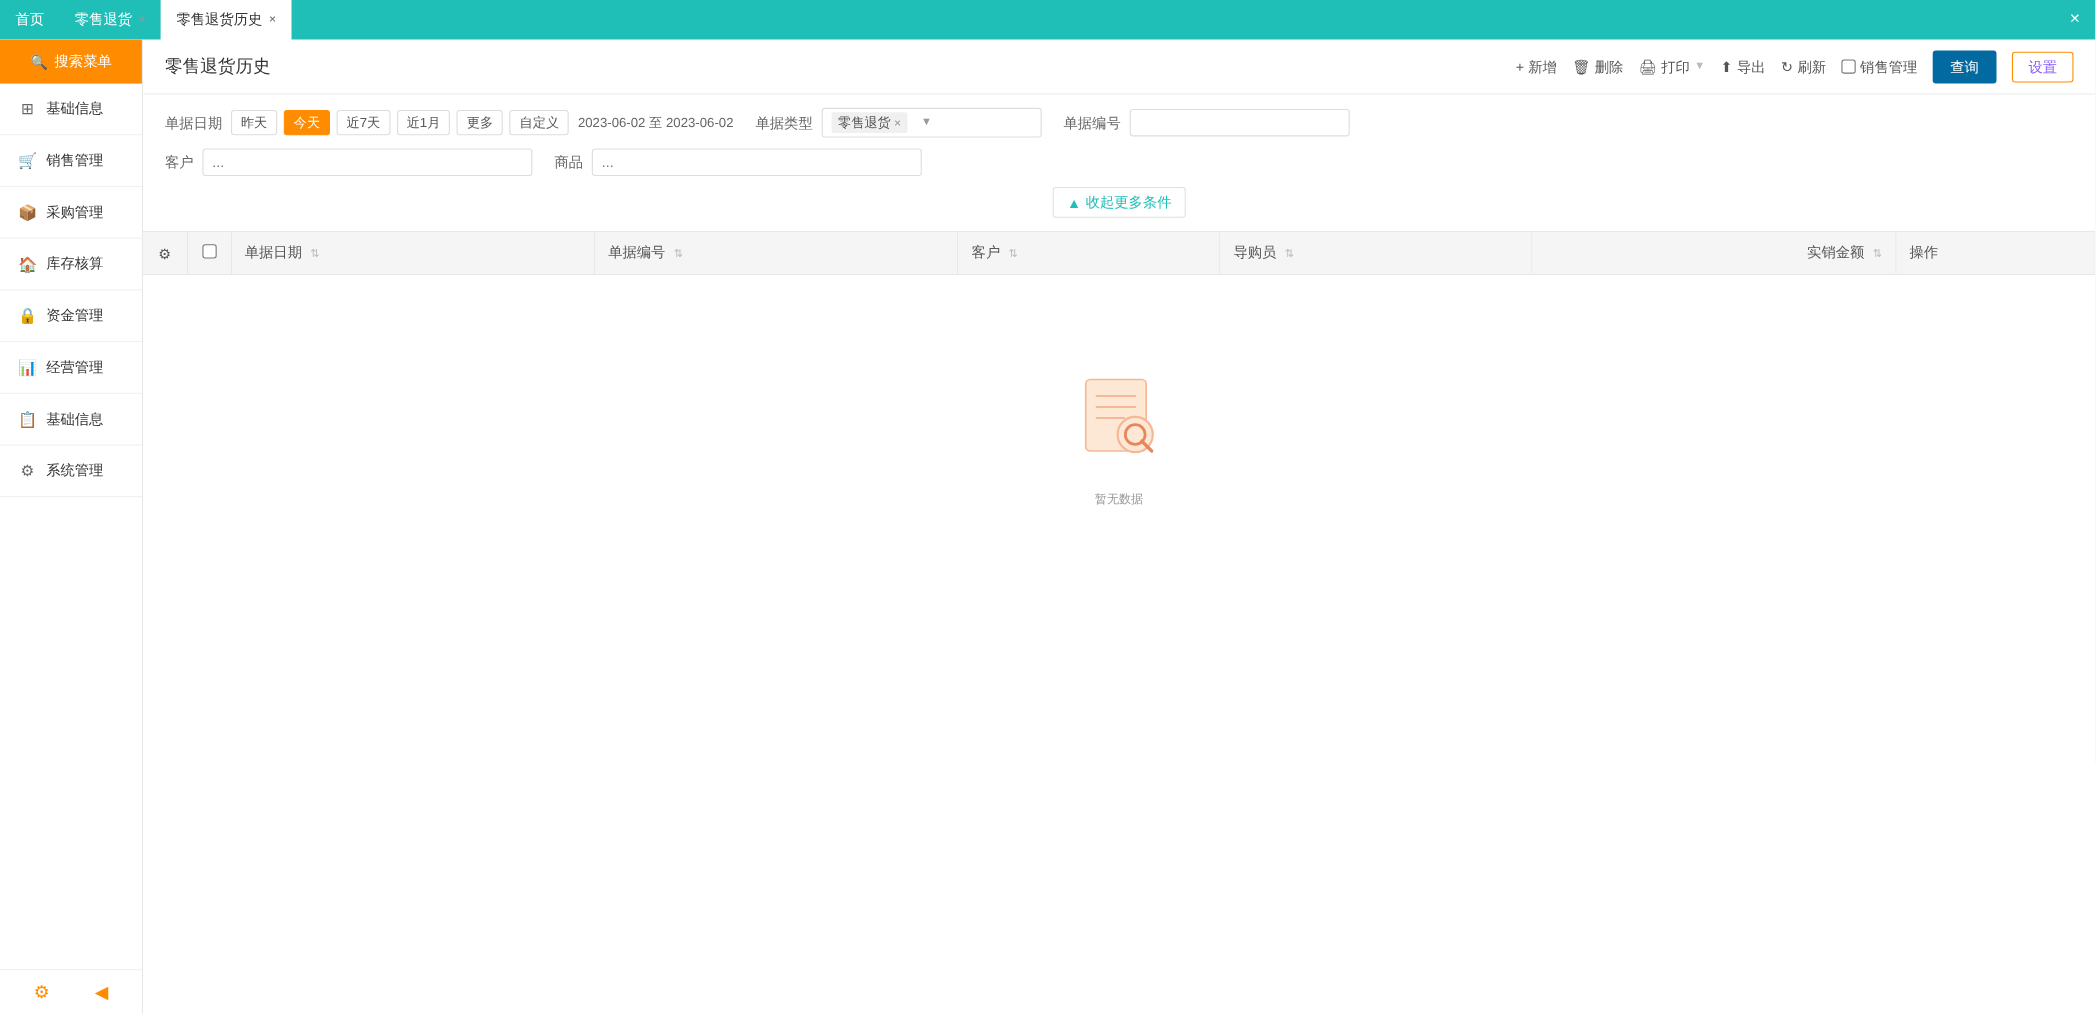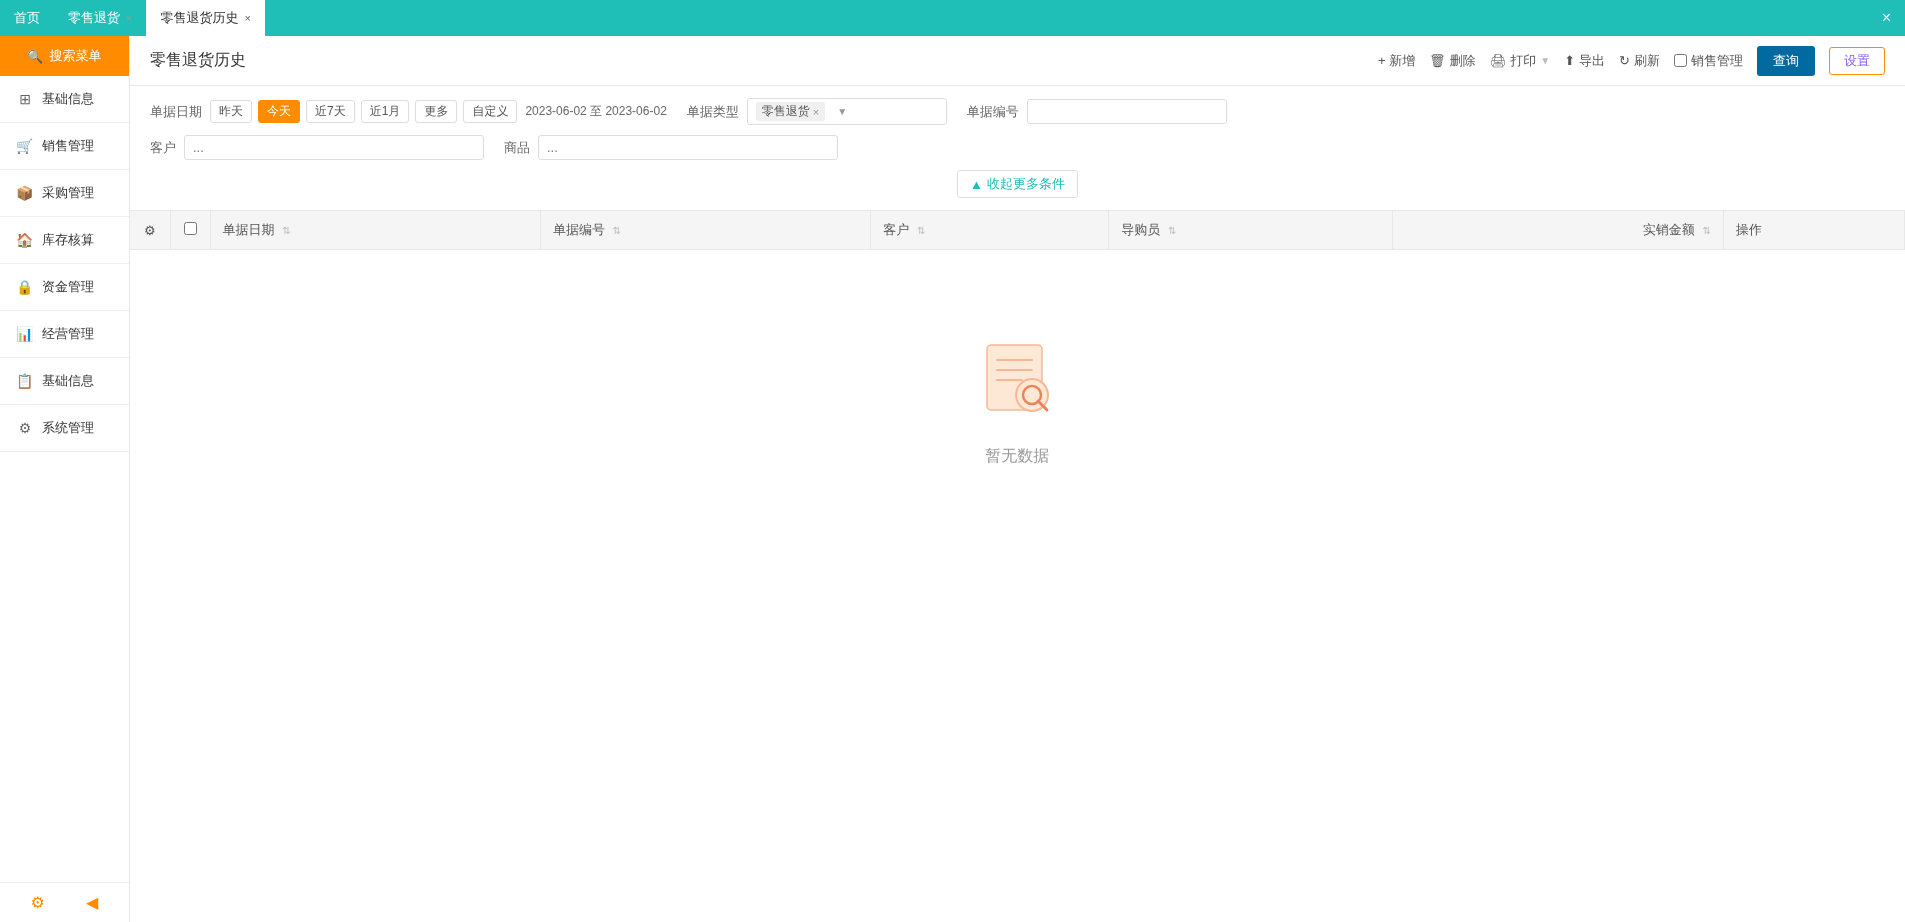--- a/index.html
+++ b/index.html
@@ -318,21 +318,21 @@
     }
 
     
     .empty-state {
       display: flex;
       flex-direction: column;
       align-items: center;
       justify-content: center;
       padding: 80px 20px;
       color: #999;
-      font-size: 16px;
+      font-size: 11px;
     }
     .empty-icon {
       width: 100px;
       height: 100px;
       margin-bottom: 16px;
     }
 
     
     .pagination {
       background: #fff;

